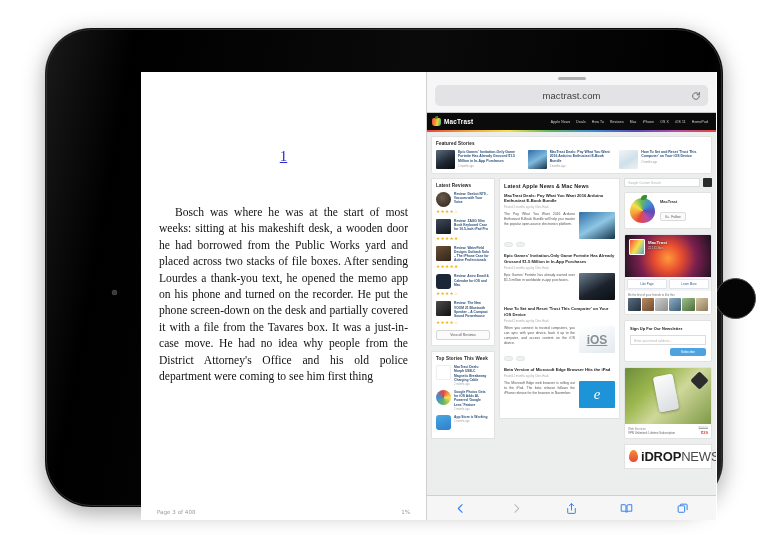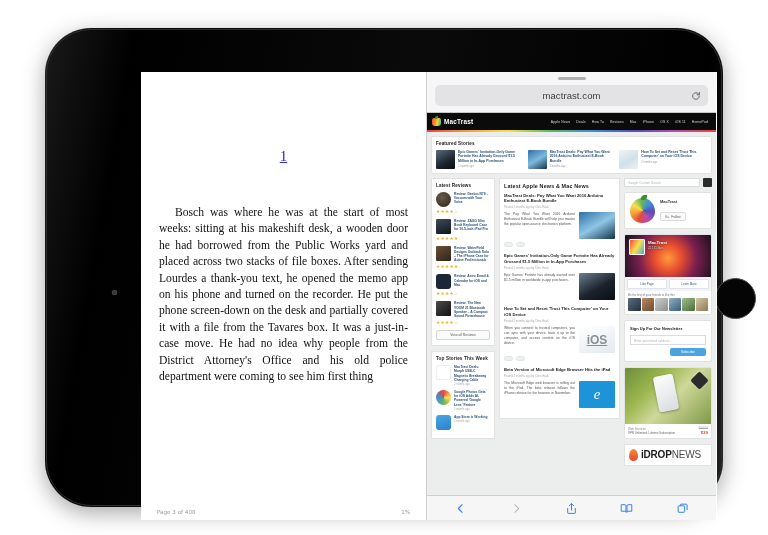--- a/index.html
+++ b/index.html
@@ -262,21 +262,21 @@
   #idrop {
     display:flex; align-items:center; gap:3px;
     background:#fff; border:1px solid #e2e2e2; padding:4px;
   }
   #idrop-drop {
     width:9px; height:12px; flex:0 0 auto;
     background:linear-gradient(180deg,#f28f2e,#e8453c);
     border-radius:50% 50% 50% 50% / 65% 65% 35% 35%;
     transform:rotate(0deg);
   }
-  #idrop-text { font-size:10px; font-weight:bold; color:#1b1b1b; letter-spacing:-.2px;}
+  #idrop-text { font-size:13px; font-weight:bold; color:#1b1b1b; letter-spacing:-.2px;}
   #idrop-text em { font-style:normal; font-weight:normal; color:#4a4a4a; }
 
   
   #safari-toolbar {
     flex:0 0 auto; height:25px; background:#f6f6f6;
     border-top:1px solid #cfcfcf;
     display:flex; align-items:center; justify-content:space-around;
     padding:0 6px;
   }
   .tb-icon { width:13px; height:13px; color:#2f7ff0; }

